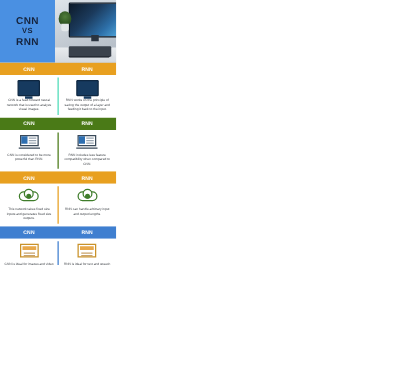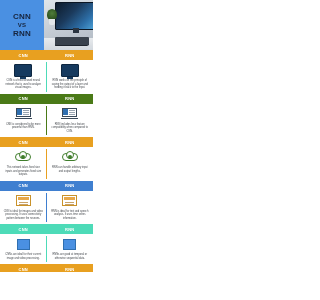--- a/index.html
+++ b/index.html
@@ -2,21 +2,21 @@
 <html><head>
 <meta charset="utf-8">
 <style>
   html,body{margin:0;padding:0;}
   body{
     width:93px;height:300px;
     font-family:"Liberation Sans",sans-serif;
     background:#ffffff;
     overflow:hidden;
   }
-  .page{position:relative;width:93px;height:272px;overflow:hidden;}
+  .page{position:relative;width:93px;height:212px;overflow:hidden;}
 
   
   .hero{position:relative;height:50px;width:93px;display:flex;}
   .hero-left{
     width:44px;height:50px;
     background:#4a90e2;
     display:flex;flex-direction:column;
     align-items:center;justify-content:center;
   }
   .hero-title-line{

